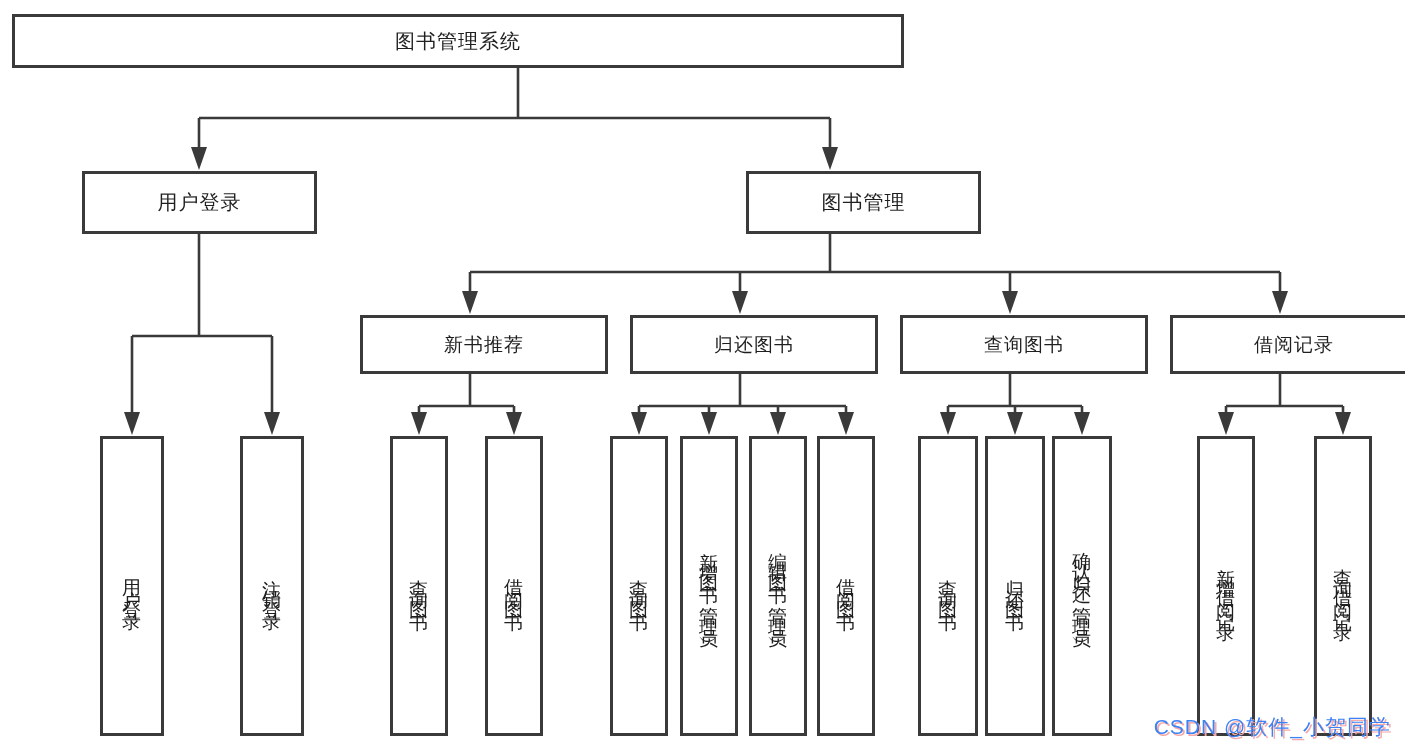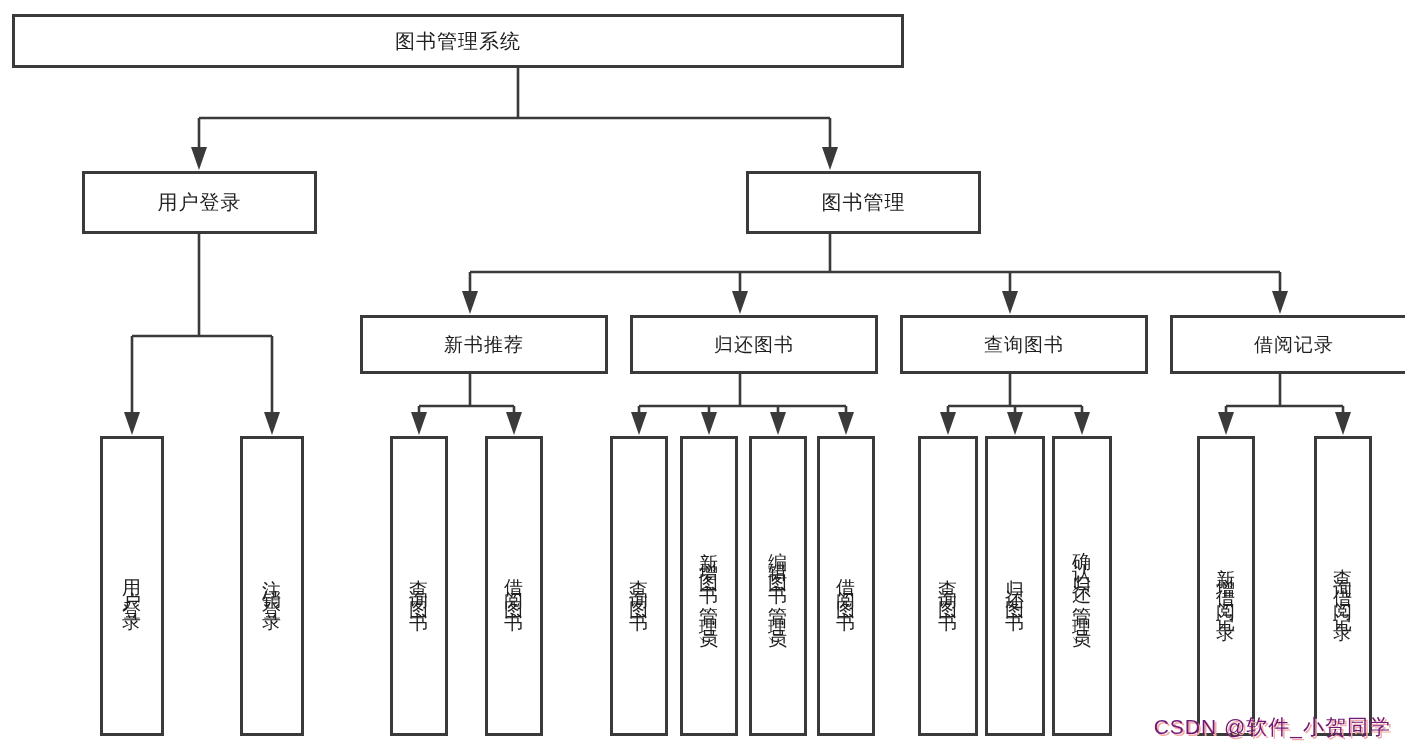--- a/index.html
+++ b/index.html
@@ -44,21 +44,21 @@
     font-size: 19px;
     line-height: 1;
     color: #1f1f1f;
     white-space: nowrap;
   }
   .watermark {
     position: absolute;
     right: 14px;
     bottom: 6px;
     font-size: 21px;
-    color: #701a75;
+    color: #3b82f6;
     text-shadow: 2px 2px 0 #f5a9a9;
     letter-spacing: 1px;
     pointer-events: none;
   }
   svg line, svg path { stroke: #3a3a3a; stroke-width: 2.6; fill: none; }
   svg polygon { fill: #3a3a3a; stroke: none; }
 </style>
 </head>
 <body>
 

